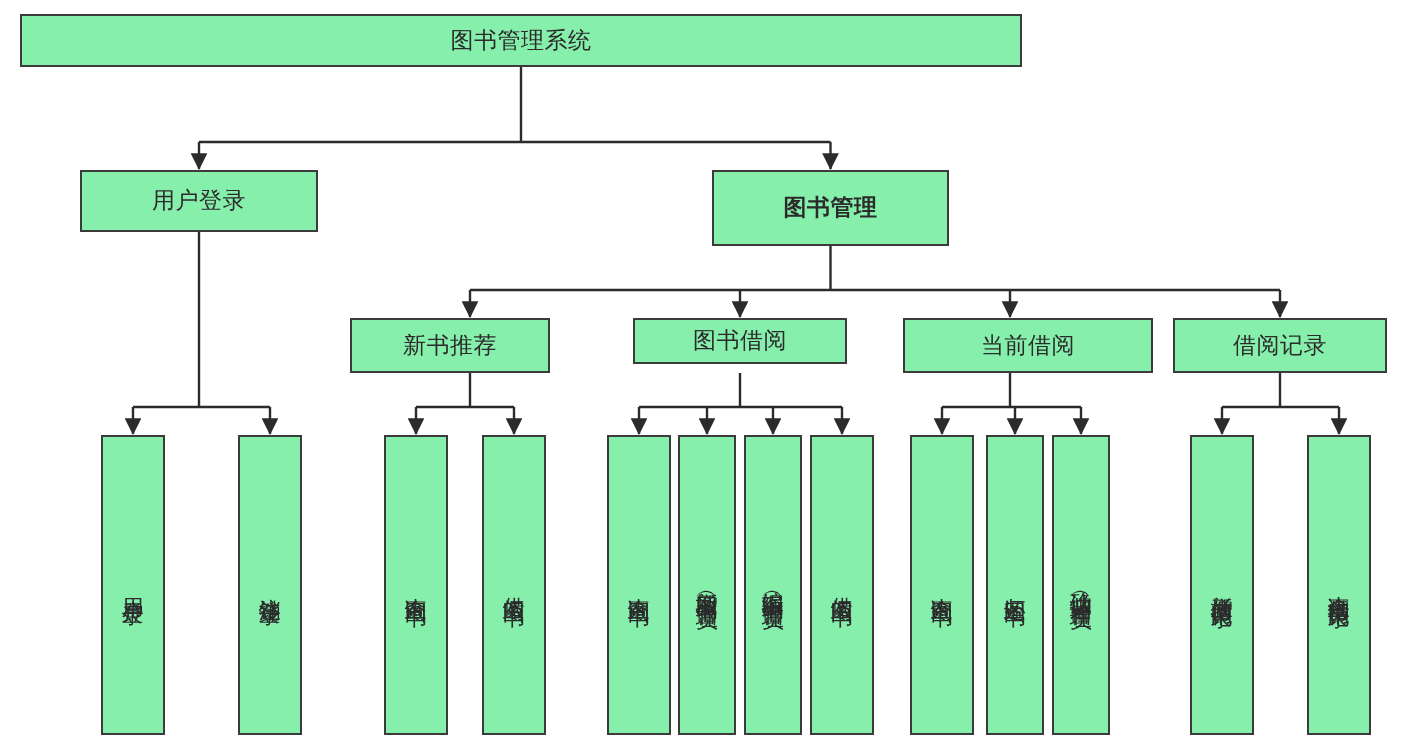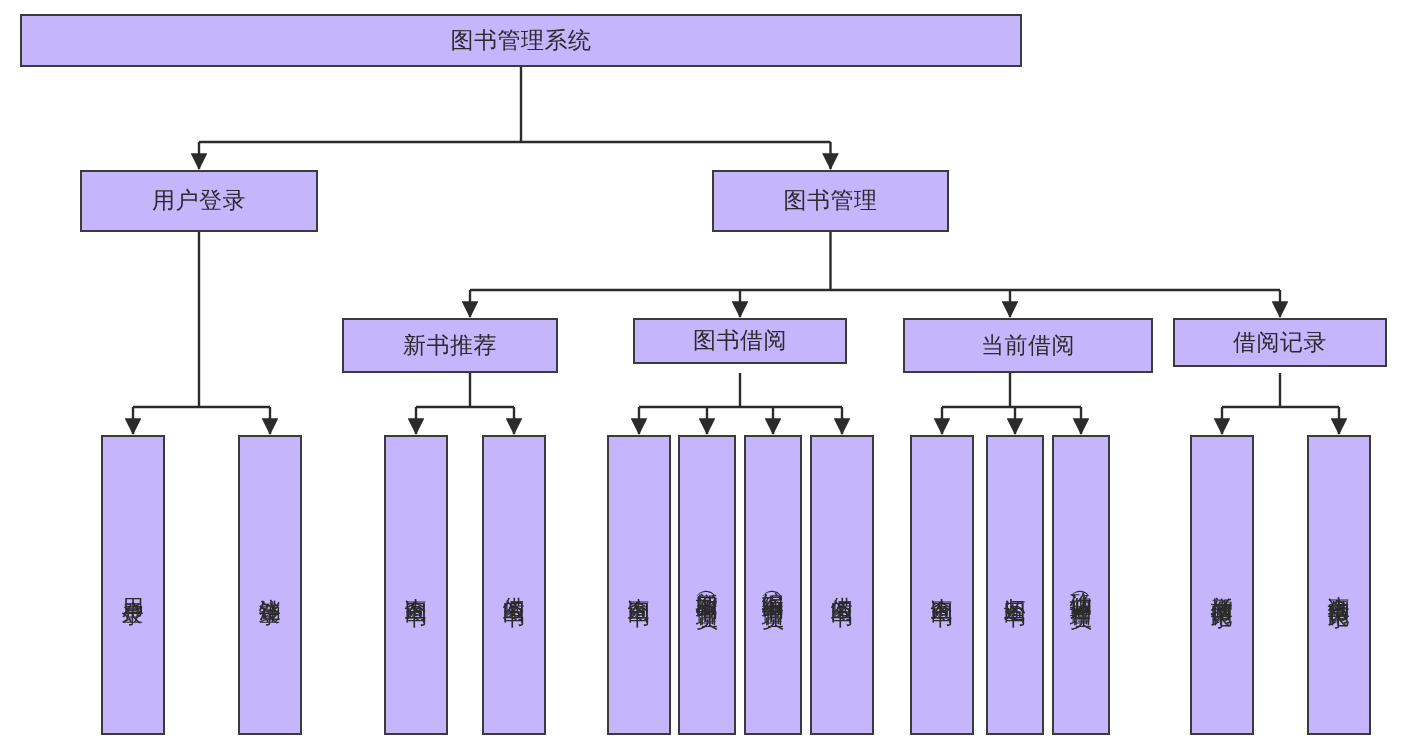--- a/index.html
+++ b/index.html
@@ -21,21 +21,21 @@
     position: absolute;
     left: 0;
     top: 0;
     width: 1405px;
     height: 747px;
     pointer-events: none;
   }
   .node {
     position: absolute;
     box-sizing: border-box;
-    background: #c4b5fd;
+    background: #86efac;
     border: 2.4px solid #3b3b3b;
     display: flex;
     align-items: center;
     justify-content: center;
     z-index: 2;
   }
   .node .label {
     color: #2b2b2b;
     font-size: 23px;
     line-height: 1.18;
@@ -119,33 +119,33 @@
       </g>
   </svg>
 
   <div id="nodes">
       <div class="node horiz" style="left: 20px; top: 14px; width: 1002px; height: 53px;">
         <span class="label">图书管理系统</span>
       </div>
       <div class="node horiz" style="left: 80px; top: 170px; width: 238px; height: 62px;">
         <span class="label">用户登录</span>
       </div>
-      <div class="node horiz" style="left: 712px; top: 170px; width: 237px; height: 62px;">
+      <div class="node horiz" style="left: 712px; top: 170px; width: 237px; height: 76px; font-weight: bold;">
         <span class="label">图书管理</span>
       </div>
-      <div class="node horiz" style="left: 342px; top: 318px; width: 216px; height: 55px;">
+      <div class="node horiz" style="left: 350px; top: 318px; width: 200px; height: 55px;">
         <span class="label">新书推荐</span>
       </div>
       <div class="node horiz" style="left: 633px; top: 318px; width: 214px; height: 46px;">
         <span class="label">图书借阅</span>
       </div>
       <div class="node horiz" style="left: 903px; top: 318px; width: 250px; height: 55px;">
         <span class="label">当前借阅</span>
       </div>
-      <div class="node horiz" style="left: 1173px; top: 318px; width: 214px; height: 49px; text-align: center;">
+      <div class="node horiz" style="left: 1173px; top: 318px; width: 214px; height: 55px; text-align: center;">
         <span class="label">借阅记录</span>
       </div>
       <div class="node vert" style="left: 101px; top: 435px; width: 64px; height: 300px;">
         <span class="label">用户登录</span>
       </div>
       <div class="node vert" style="left: 238px; top: 435px; width: 64px; height: 300px;">
         <span class="label">注销登录</span>
       </div>
       <div class="node vert" style="left: 384px; top: 435px; width: 64px; height: 300px;">
         <span class="label">查询图书</span>

